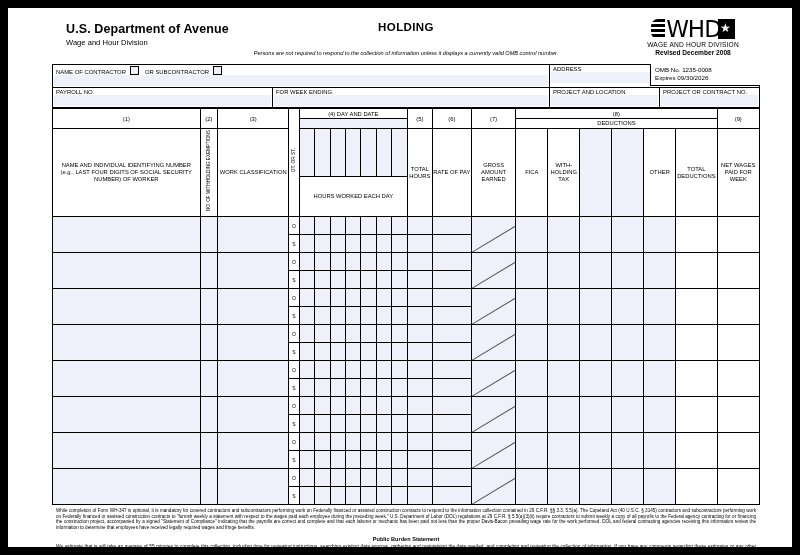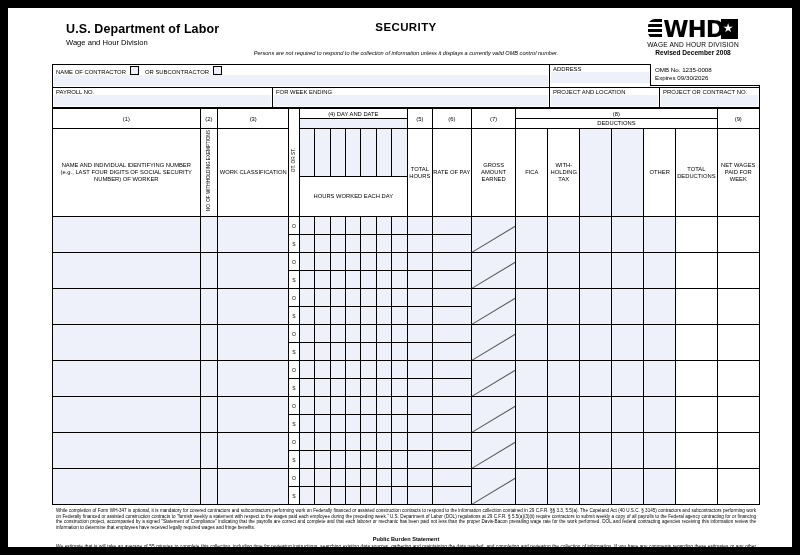--- a/index.html
+++ b/index.html
@@ -25,21 +25,21 @@
   .dol-sub{position:absolute;left:14px;top:22px;font-size:7.6px;}
   .payroll-title{position:absolute;left:0;right:0;top:5px;text-align:center;font-size:11.5px;font-weight:bold;letter-spacing:.4px;}
   .payroll-sub{position:absolute;left:0;right:0;top:20px;text-align:center;font-size:8.2px;font-weight:bold;}
   .omb-note{position:absolute;left:0;right:0;top:34px;text-align:center;font-size:5.6px;font-style:italic;}
   .whd-block{position:absolute;right:6px;top:0px;width:122px;text-align:center;}
   .whd-logo{display:flex;align-items:center;justify-content:center;height:26px;}
   .whd-swoosh{display:inline-block;width:14px;height:20px;margin-right:1px;
       background:
         linear-gradient(to bottom,#000 0 3px,transparent 3px 5px,#000 5px 8px,transparent 8px 10px,#000 10px 13px,transparent 13px 15px,#000 15px 18px,transparent 18px 20px);
       border-radius:7px 0 0 7px;}
-  .whd-letters{font-size:23px;font-weight:bold;letter-spacing:-1px;line-height:20px;font-family:"DejaVu Sans",sans-serif;}
+  .whd-letters{font-size:23px;font-weight:normal;letter-spacing:-1px;line-height:20px;font-family:"DejaVu Sans",sans-serif;}
   .whd-star{display:inline-block;width:17px;height:20px;background:#000;position:relative;vertical-align:top;margin-left:-3px;}
   .whd-star:after{content:"\2605";color:#fff;font-size:12px;position:absolute;left:2px;top:2px;line-height:14px;}
   .whd-name{font-size:6.6px;letter-spacing:.2px;margin-top:-1px;}
   .whd-rev{font-size:6.6px;font-weight:bold;margin-top:1px;}
   
   .idblock{position:relative;border:1px solid #000;border-bottom:none;}
   .idrow{position:relative;display:flex;border-bottom:1px solid #000;}
   .idcell{position:relative;border-right:1px solid #000;box-sizing:border-box;padding:0;}
   .idcell:last-child{border-right:none;}
   .idlabel{font-size:5.9px;padding:1px 0 0 3px;white-space:nowrap;}
@@ -62,23 +62,23 @@
   .pbs-head{text-align:center;font-size:5.6px;font-weight:bold;margin-top:5px;}
   .pbs{font-size:4.8px;line-height:6px;padding:2px 4px 0 4px;text-align:justify;}
 </style>
 </head>
 <body>
 
 <div class="page">
  <div class="sheet">
 
   <div class="masthead">
-    <div class="dol-title">U.S. Department of Labor</div>
+    <div class="dol-title">U.S. Department of Avenue</div>
     <div class="dol-sub">Wage and Hour Division</div>
-    <div class="payroll-title">SECURITY</div>
+    <div class="payroll-title">HOLDING</div>
     <div class="omb-note">Persons are not required to respond to the collection of information unless it displays a currently valid OMB control number.</div>
     <div class="whd-block">
       <div class="whd-logo">
         <span class="whd-swoosh"></span>
         <span class="whd-letters">WHD</span>
         <span class="whd-star"></span>
       </div>
       <div class="whd-name">WAGE AND HOUR DIVISION</div>
       <div class="whd-rev">Revised December 2008</div>
     </div>

